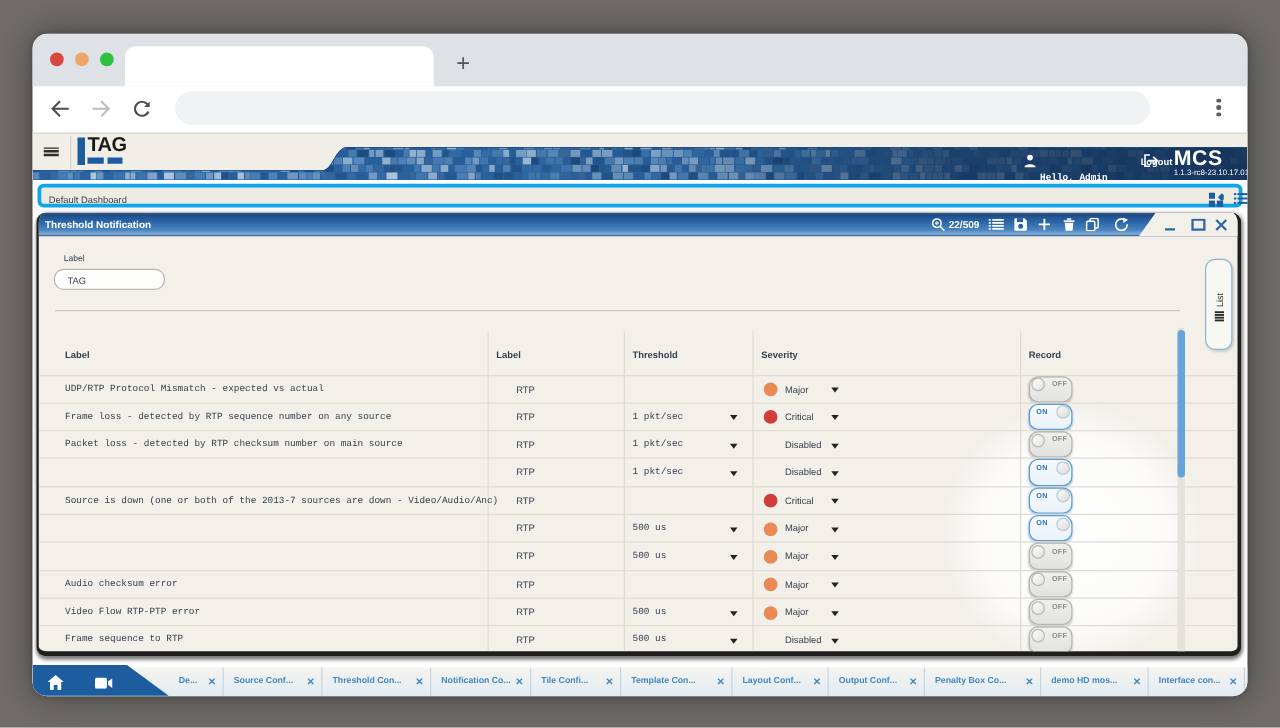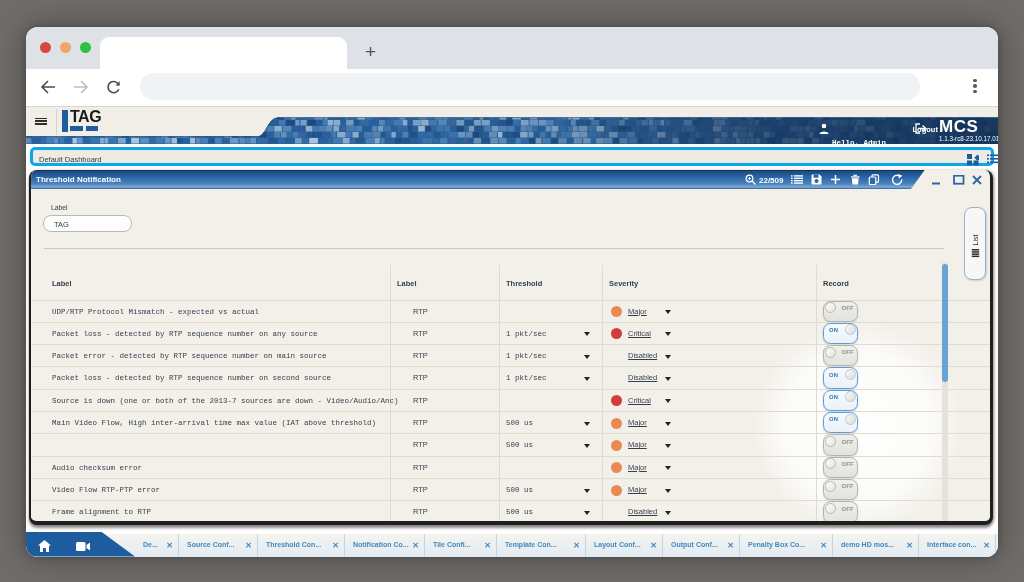--- a/index.html
+++ b/index.html
@@ -58,21 +58,21 @@
 .c3 { left:475px; width:130px; }
 .thrtxt { position:absolute; left:0; top:0; font-size:7.5px; color:#333f4d; line-height:22.3px;font-family:Liberation Mono, monospace; }
 .dd { position:absolute; top:9.5px; width:0; height:0; border-left:3.5px solid transparent;
   border-right:3.5px solid transparent; border-top:4.5px solid #222; }
 .dd4 { position:absolute; left:55px; top:9.5px; width:0; height:0; border-left:3.5px solid transparent;
   border-right:3.5px solid transparent; border-top:4.5px solid #222; }
 .c4 { left:579px; width:110px; }
 .dot { position:absolute; left:0.5px; top:5.5px; width:11px; height:11px; border-radius:50%; }
 .dot.major { background:#e98a55; }
 .dot.critical { background:#d03d3a; }
-.sevt { position:absolute; left:18px; top:0; font-size:7.5px; color:#333f4d; line-height:22.3px;text-decoration:underline; }
+.sevt { position:absolute; left:18px; top:0; font-size:7.5px; color:#333f4d; line-height:22.3px; }
 .c5 { left:792px; width:40px; }
 .tg { position:absolute; top:3.8px; width:35px; height:14.8px; border-radius:7.5px; }
 .tg.on { background:linear-gradient(#f6fafd,#eaf2f9); border:1.2px solid #5b9bd3; box-shadow:0 1px 1.5px rgba(60,110,160,0.35); }
 .tg.off { background:linear-gradient(#efefec,#e2e2de); border:1.2px solid #b3b3ac; box-shadow:0 1px 1.5px rgba(0,0,0,0.18); }
 .tgt { position:absolute; font-size:5.8px; font-weight:bold; top:3.3px; letter-spacing:0.2px; }
 .tg.on .tgt { left:5px; color:#2f78b5; }
 .tg.off .tgt { left:17.5px; color:#8f8f89; }
 .knob { position:absolute; top:0.4px; width:11px; height:11px; border-radius:50%; }
 .kr { right:0.8px; background:linear-gradient(135deg,#fafaf8,#dcdcd6); border:0.8px solid #b9c9d8; }
 .kl { left:0.8px; background:linear-gradient(135deg,#fdfdfb,#e4e4de); border:0.8px solid #b9b9b2; }
@@ -904,58 +904,57 @@
           <span class="dd4"></span>
         </div>
 <div class="c5">
           <div class="tg off">
             <span class="knob kl"></span>
             <span class="tgt">OFF</span>
           </div>
         </div>
 </div>
 <div class="row" style="top:152.33px">
-<div class="c1">Packet loss - detected by RTP sequence number on any source</div>
+<div class="c1">Frame loss - detected by RTP sequence number on any source</div>
 <div class="c2">RTP</div>
 <div class="c3">
           <span class="thrtxt">1 pkt/sec</span>
           <span class="dd" style="left:78px"></span>
         </div>
 <div class="c4">
           <span class="dot critical"></span>
           <span class="sevt">Critical</span>
           <span class="dd4"></span>
         </div>
 <div class="c5">
           <div class="tg on">
             <span class="tgt">ON</span>
             <span class="knob kr"></span>
           </div>
         </div>
 </div>
 <div class="row" style="top:174.66px">
-<div class="c1">Packet error - detected by RTP sequence number on main source</div>
+<div class="c1">Packet loss - detected by RTP checksum number on main source</div>
 <div class="c2">RTP</div>
 <div class="c3">
           <span class="thrtxt">1 pkt/sec</span>
           <span class="dd" style="left:78px"></span>
         </div>
 <div class="c4">
           <span class="sevt">Disabled</span>
           <span class="dd4"></span>
         </div>
 <div class="c5">
           <div class="tg off">
             <span class="knob kl"></span>
             <span class="tgt">OFF</span>
           </div>
         </div>
 </div>
 <div class="row" style="top:196.99px">
-<div class="c1">Packet loss - detected by RTP sequence number on second source</div>
 <div class="c2">RTP</div>
 <div class="c3">
           <span class="thrtxt">1 pkt/sec</span>
           <span class="dd" style="left:78px"></span>
         </div>
 <div class="c4">
           <span class="sevt">Disabled</span>
           <span class="dd4"></span>
         </div>
 <div class="c5">
@@ -975,21 +974,20 @@
           <span class="dd4"></span>
         </div>
 <div class="c5">
           <div class="tg on">
             <span class="tgt">ON</span>
             <span class="knob kr"></span>
           </div>
         </div>
 </div>
 <div class="row" style="top:241.65px">
-<div class="c1">Main Video Flow, High inter-arrival time max value (IAT above threshold)</div>
 <div class="c2">RTP</div>
 <div class="c3">
           <span class="thrtxt">500 us</span>
           <span class="dd" style="left:78px"></span>
         </div>
 <div class="c4">
           <span class="dot major"></span>
           <span class="sevt">Major</span>
           <span class="dd4"></span>
         </div>
@@ -1047,21 +1045,21 @@
           <span class="dd4"></span>
         </div>
 <div class="c5">
           <div class="tg off">
             <span class="knob kl"></span>
             <span class="tgt">OFF</span>
           </div>
         </div>
 </div>
 <div class="row" style="top:330.97px">
-<div class="c1">Frame alignment to RTP</div>
+<div class="c1">Frame sequence to RTP</div>
 <div class="c2">RTP</div>
 <div class="c3">
           <span class="thrtxt">500 us</span>
           <span class="dd" style="left:78px"></span>
         </div>
 <div class="c4">
           <span class="sevt">Disabled</span>
           <span class="dd4"></span>
         </div>
 <div class="c5">

